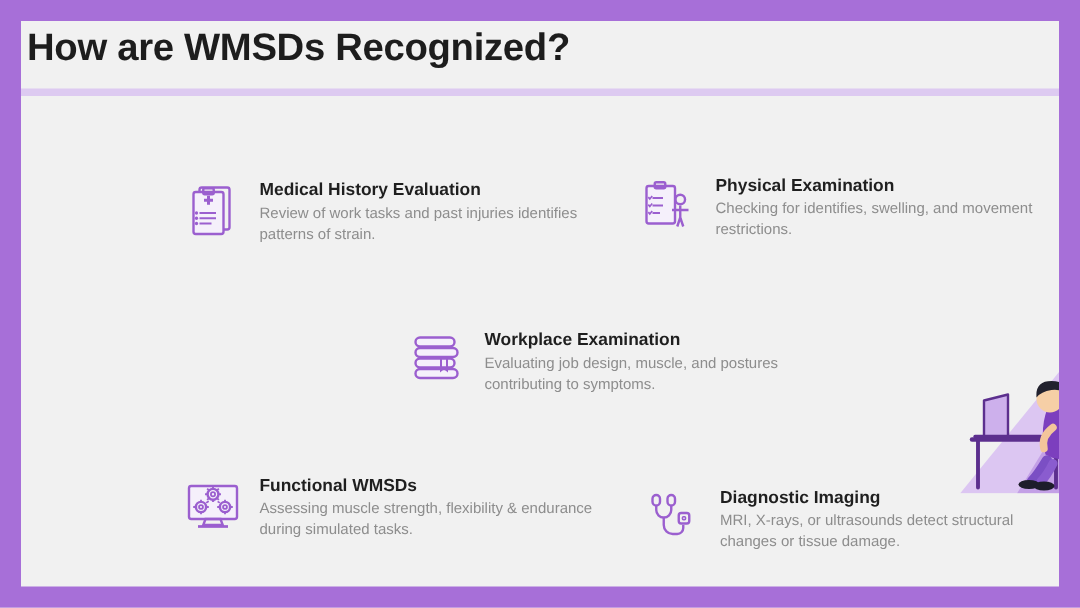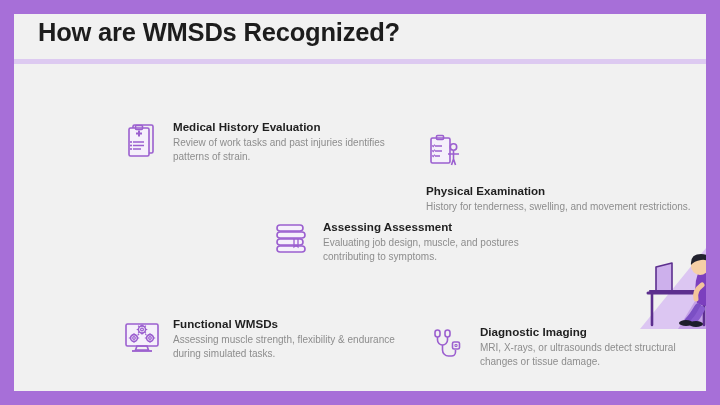--- a/index.html
+++ b/index.html
@@ -25,21 +25,21 @@
   }
   
   .title-band{
     position:absolute;
     left:0; top:0;
     width:692px; height:45px;
     background:#f1f1f1;
   }
   .title{
     position:absolute;
-    left:24px; top:4px;
+    left:4px; top:4px;
     font-size:25.5px;
     font-weight:bold;
     letter-spacing:-0.2px;
     color:#1d1d1d;
     white-space:nowrap;
   }
   .divider{
     position:absolute;
     left:0; top:45px;
     width:692px; height:5px;
@@ -96,21 +96,21 @@
     white-space:nowrap;
   }
   .b-desc{
     font-size:10px;
     color:#8d8d8d;
     line-height:13.6px;
     margin:0;
   }
   
   #blk0{ left:64px;  top:55px;  width:275px; }
-  #blk1{ left:368px; top:66px;  width:275px;flex-direction:column; }
+  #blk1{ left:368px; top:52px;  width:275px; }
   #blk2{ left:214px; top:155px; width:275px; }
   #blk3{ left:64px;  top:252px; width:275px; }
   #blk4{ left:371px; top:260px; width:270px; }
 
   
   .person-art{
     position:absolute;
     right:4px; bottom:0px;
     width:104px; height:92px;
   }
@@ -163,38 +163,38 @@
               <rect x="10.5" y="5.5" width="7" height="4" rx="1"></rect>
               <path d="M9 16h7M9 21h7M9 26h5" stroke-width="1.3"></path>
               <path d="M6.2 15.4l1 1.2 1.6-2M6.2 20.4l1 1.2 1.6-2M6.2 25.4l1 1.2 1.6-2" stroke-width="1.1"></path>
               <circle cx="27.5" cy="17" r="3.2"></circle>
               <path d="M27.5 21v8M22 24h11M25.5 35l2-6M29.5 35l-2-6"></path>
             </g>
           </svg>
         </span>
         <span class="txt">
           <p class="b-title">Physical Examination</p>
-          <p class="b-desc">History for tenderness, swelling, and movement restrictions.</p>
+          <p class="b-desc">Checking for identifies, swelling, and movement restrictions.</p>
         </span>
       </div>
 
       <div class="block" id="blk2">
         <span class="ico">
           <svg viewBox="0 0 40 42" width="40" height="42">
             <g fill="none" stroke="#9b5fcf" stroke-width="1.6">
               <path d="M8 6h20a3 3 0 0 1 0 6H8a3 3 0 0 1 0-6z" fill="#f5f0fb"></path>
               <path d="M8 13h22a3 3 0 0 1 0 6H8a3 3 0 0 1 0-6z" fill="#f5f0fb"></path>
               <path d="M8 20h20a3 3 0 0 1 0 6H8a3 3 0 0 1 0-6z" fill="#f5f0fb"></path>
               <path d="M8 27h22a3 3 0 0 1 0 6H8a3 3 0 0 1 0-6z" fill="#f5f0fb"></path>
               <path d="M22 20v8l2-1.6 2 1.6v-8" stroke-width="1.3"></path>
             </g>
           </svg>
         </span>
         <span class="txt">
-          <p class="b-title">Assessing Assessment</p>
+          <p class="b-title">Workplace Examination</p>
           <p class="b-desc">Evaluating job design, muscle, and postures contributing to symptoms.</p>
         </span>
       </div>
 
       <div class="block" id="blk3">
         <span class="ico">
           <svg viewBox="0 0 40 42" width="40" height="42">
             <g fill="none" stroke="#9b5fcf" stroke-width="1.6">
               <rect x="4" y="8" width="32" height="22" rx="1.5" fill="#f5f0fb"></rect>
               <path d="M15 30h10l1.5 4H13.5z"></path>

